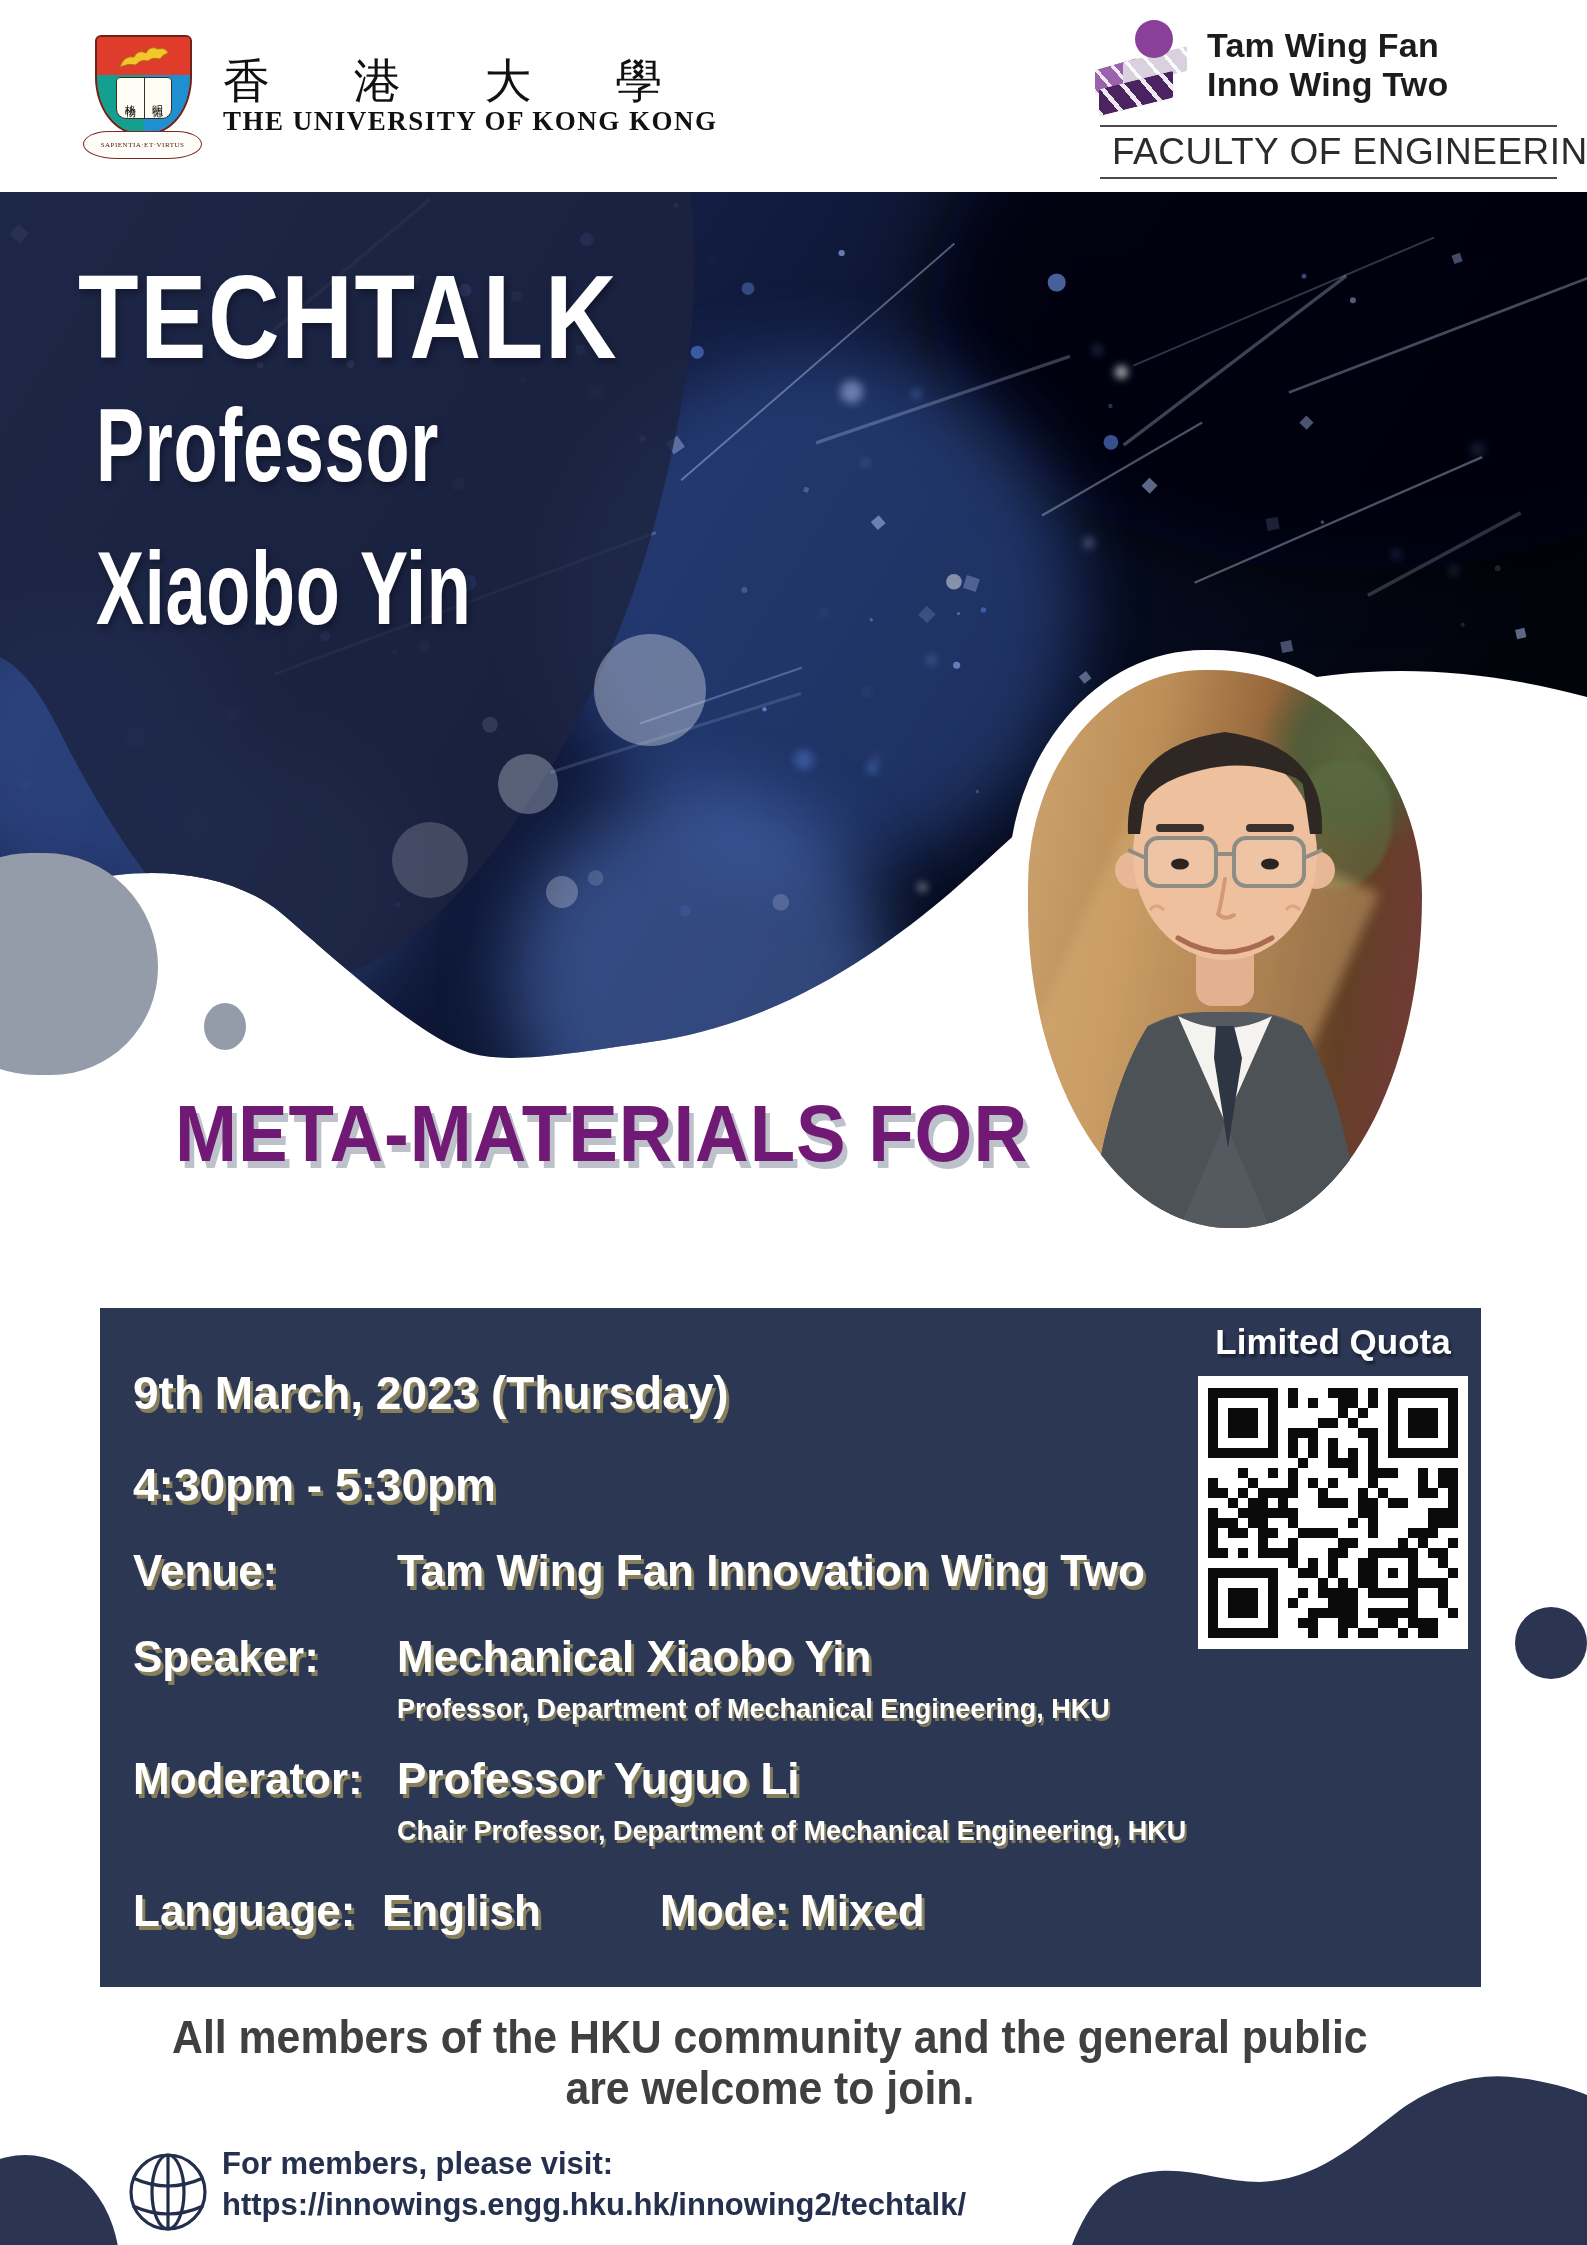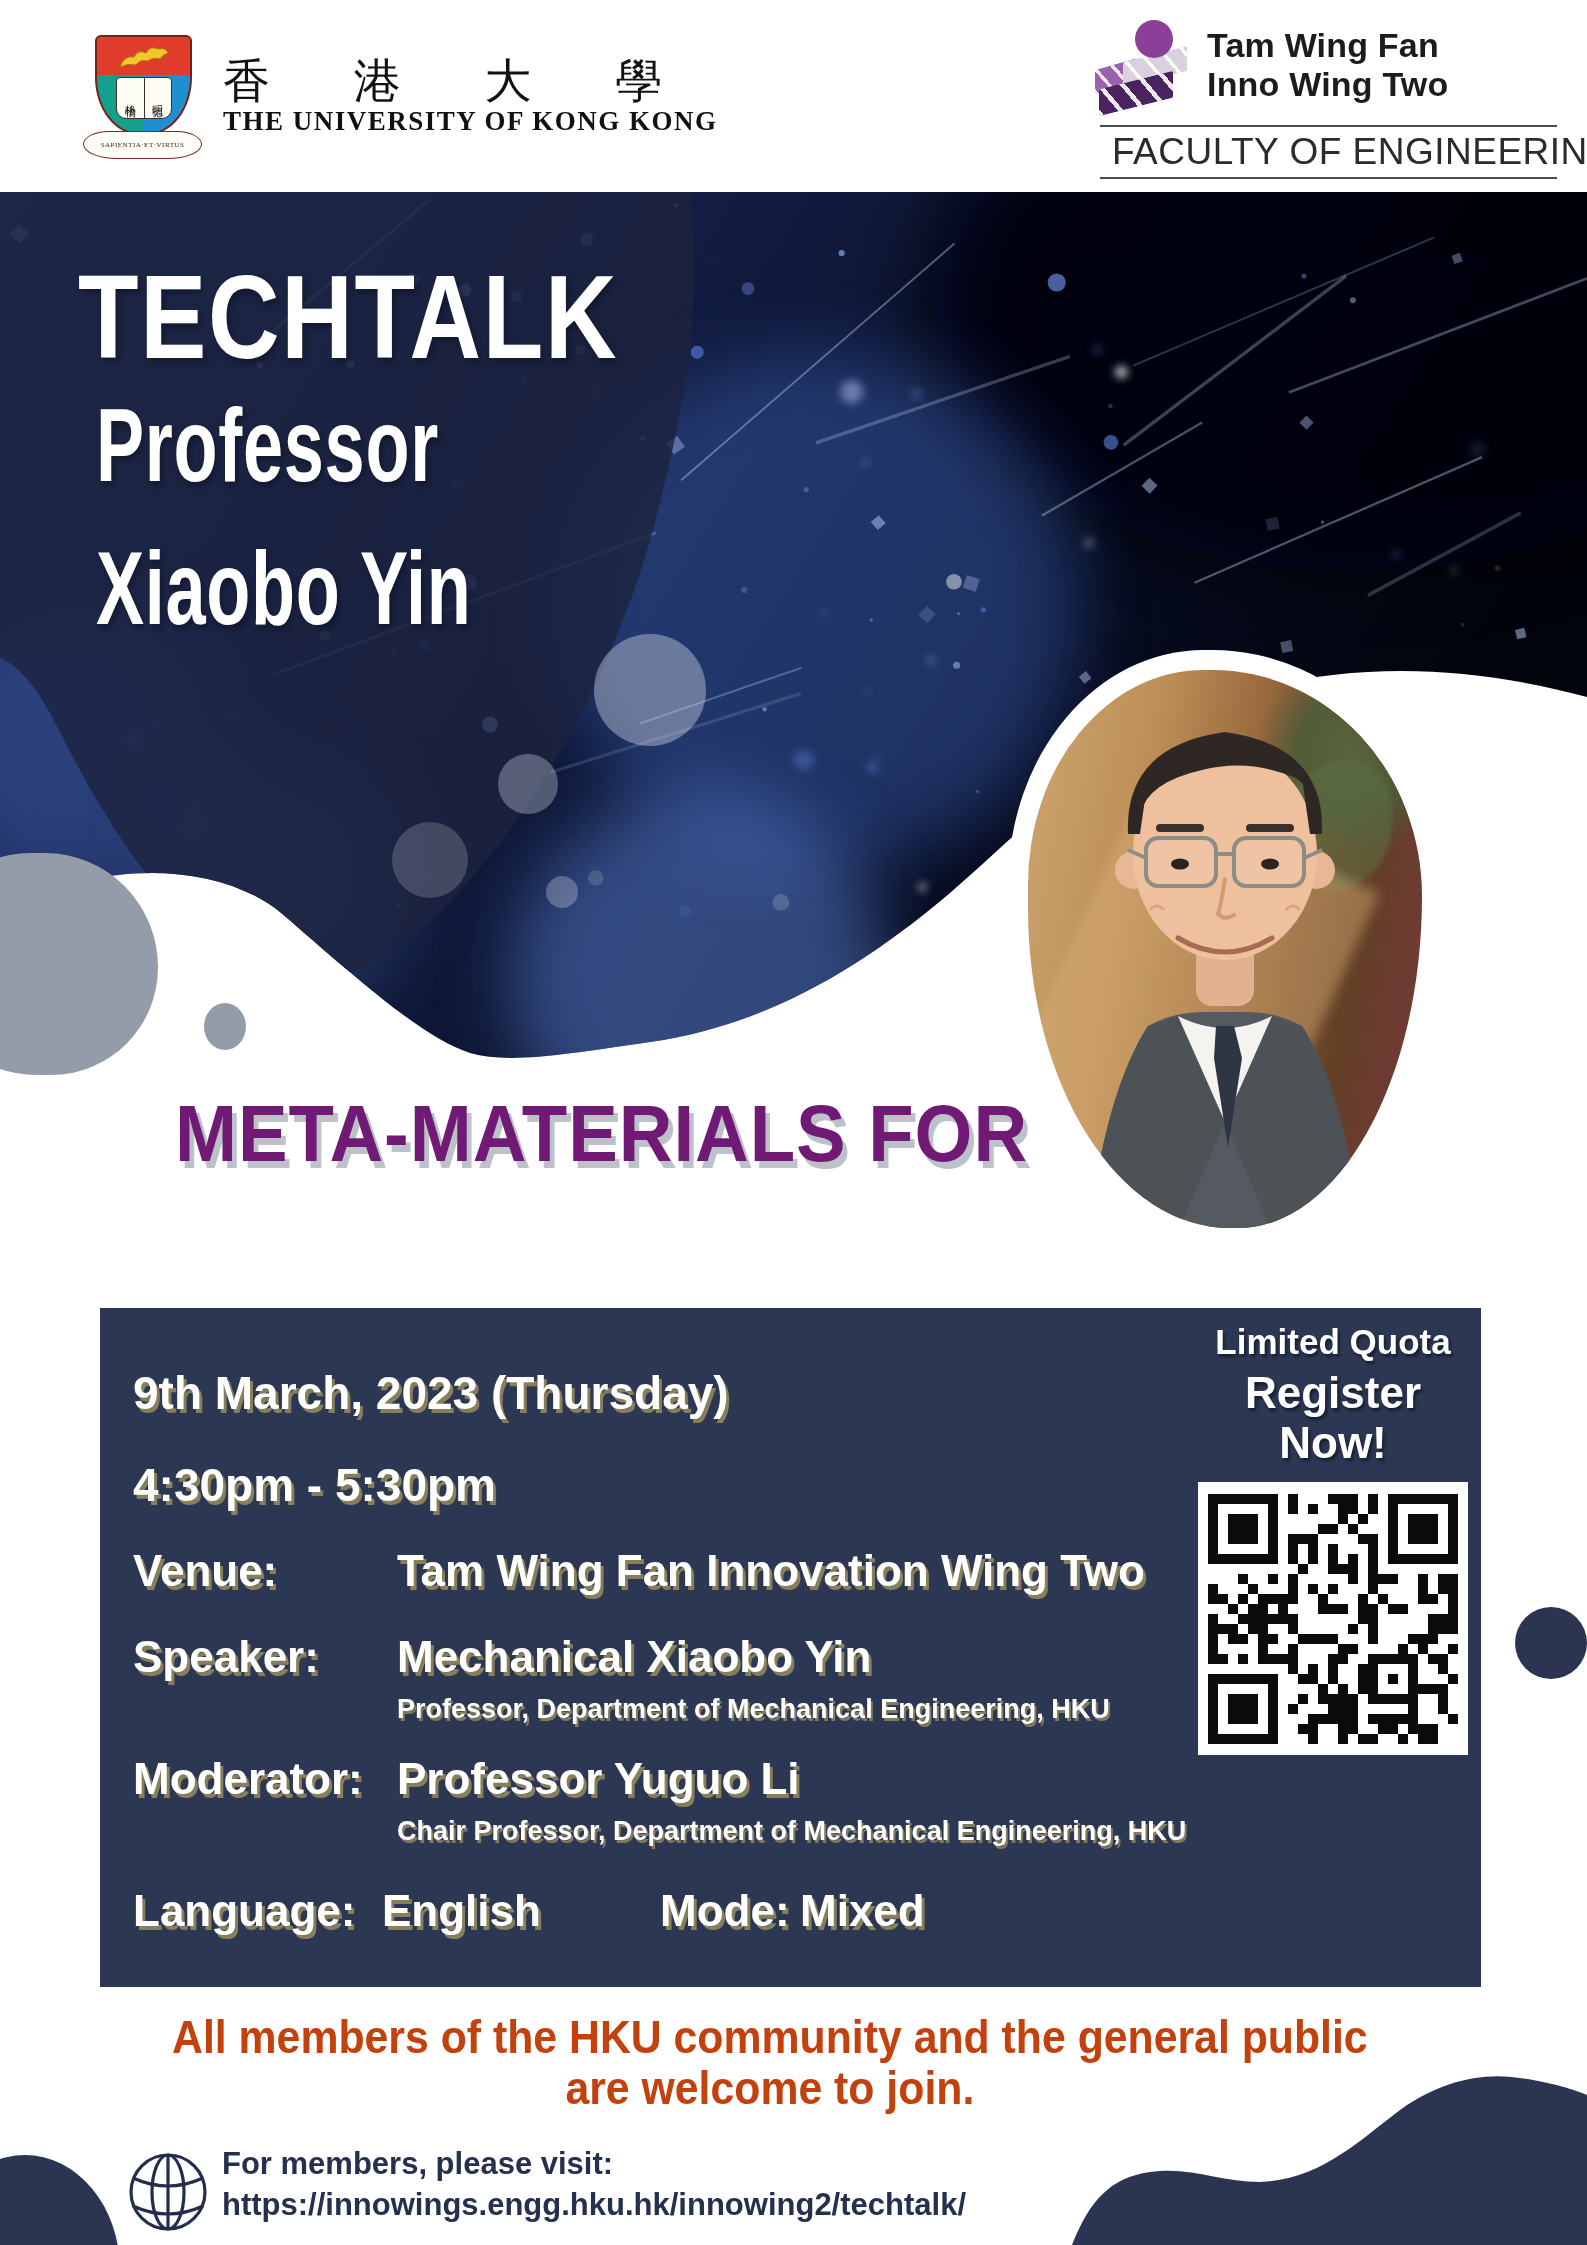--- a/index.html
+++ b/index.html
@@ -76,21 +76,21 @@
   .infobox{left:100px;top:1308px;width:1381px;height:679px;background:#2c3754;z-index:6;}
   .ib{position:absolute;color:#fff;font-weight:bold;white-space:nowrap;
       text-shadow:3px 4px 0 rgba(151,140,92,.85);}
   .f46{font-size:46px;} .f44{font-size:44px;} .f28{font-size:27px;text-shadow:2px 3px 0 rgba(151,140,92,.8);}
   .qrcol{position:absolute;left:1088px;top:14px;width:290px;text-align:center;color:#fff;}
   .quota{font-size:35px;font-weight:bold;text-shadow:2px 3px 3px rgba(0,0,0,.45);}
   .register{font-size:44px;font-weight:bold;margin-top:6px;text-shadow:2px 3px 3px rgba(0,0,0,.45);}
   .qrpanel{margin:14px auto 0;width:270px;height:273px;background:#fff;display:flex;align-items:center;justify-content:center;}
 
   
-  .welcome{left:0;top:2012px;width:1540px;text-align:center;color:#c2410c;font-weight:bold;
+  .welcome{left:0;top:2012px;width:1540px;text-align:center;color:#404040;font-weight:bold;
            font-size:46px;line-height:1.1;}
   .welcome .sq{display:inline-block;transform:scaleX(.93);transform-origin:center top;white-space:nowrap;}
   .footer-text{left:222px;top:2144px;color:#25304e;font-size:31px;font-weight:bold;line-height:1.32;}
   .globe{left:126px;top:2150px;}
   .bl-blob{left:-70px;top:2155px;width:190px;height:230px;border-radius:50%;background:#2b3551;}
 </style>
 </head>
 <body>
 
 <div class="canvas">
@@ -358,21 +358,20 @@
     <div class="ib f44" style="left:297px;top:446px;">Professor Yuguo Li</div>
     <div class="ib f28" style="left:297px;top:508px;">Chair Professor, Department of Mechanical Engineering, HKU</div>
 
     <div class="ib f44" style="left:33px;top:578px;">Language:</div>
     <div class="ib f44" style="left:282px;top:578px;">English</div>
     <div class="ib f44" style="left:560px;top:578px;">Mode:</div>
     <div class="ib f44" style="left:700px;top:578px;">Mixed</div>
 
     <div class="qrcol">
       <div class="quota">Limited Quota</div>
-      <div class="register">Register Now!</div>
       <div class="qrpanel">
         <svg id="qr" width="250" height="250" viewBox="0 0 250 250" shape-rendering="crispEdges">
             <rect x="80" y="0" width="10" height="10" fill="#0b0b0b"></rect>
             <rect x="120" y="0" width="10" height="10" fill="#0b0b0b"></rect>
             <rect x="130" y="0" width="10" height="10" fill="#0b0b0b"></rect>
             <rect x="140" y="0" width="10" height="10" fill="#0b0b0b"></rect>
             <rect x="160" y="0" width="10" height="10" fill="#0b0b0b"></rect>
             <rect x="80" y="10" width="10" height="10" fill="#0b0b0b"></rect>
             <rect x="100" y="10" width="10" height="10" fill="#0b0b0b"></rect>
             <rect x="130" y="10" width="10" height="10" fill="#0b0b0b"></rect>

